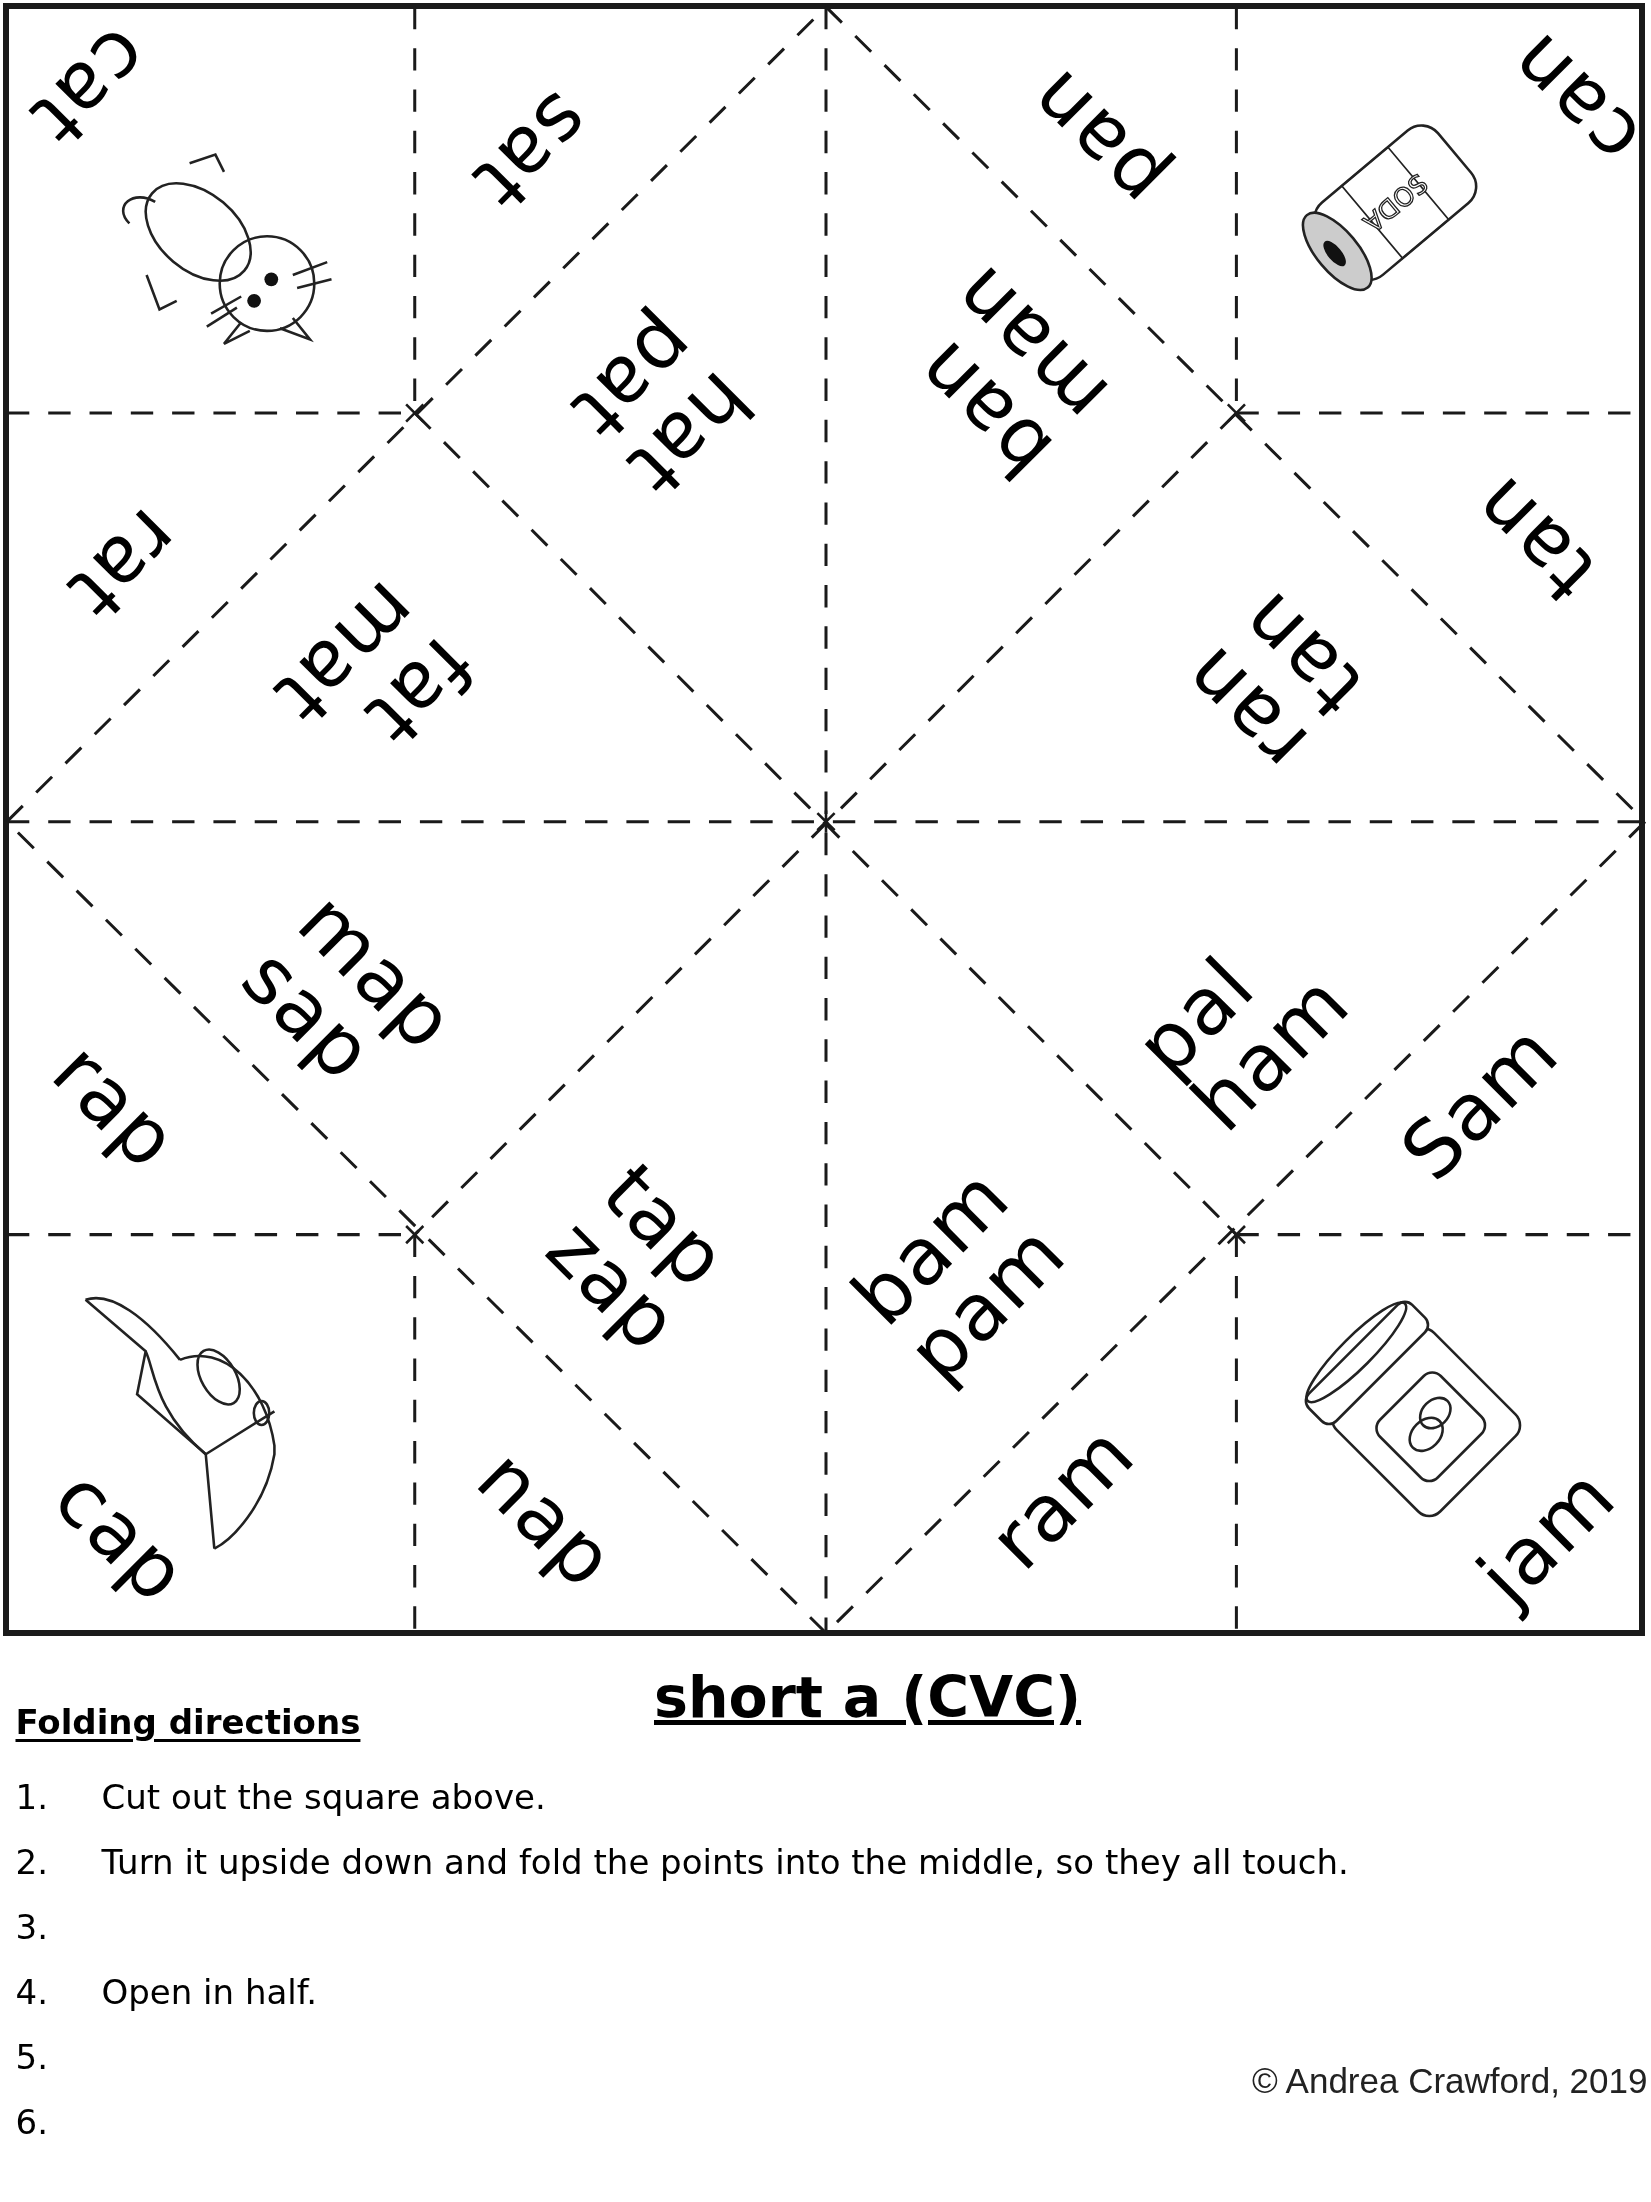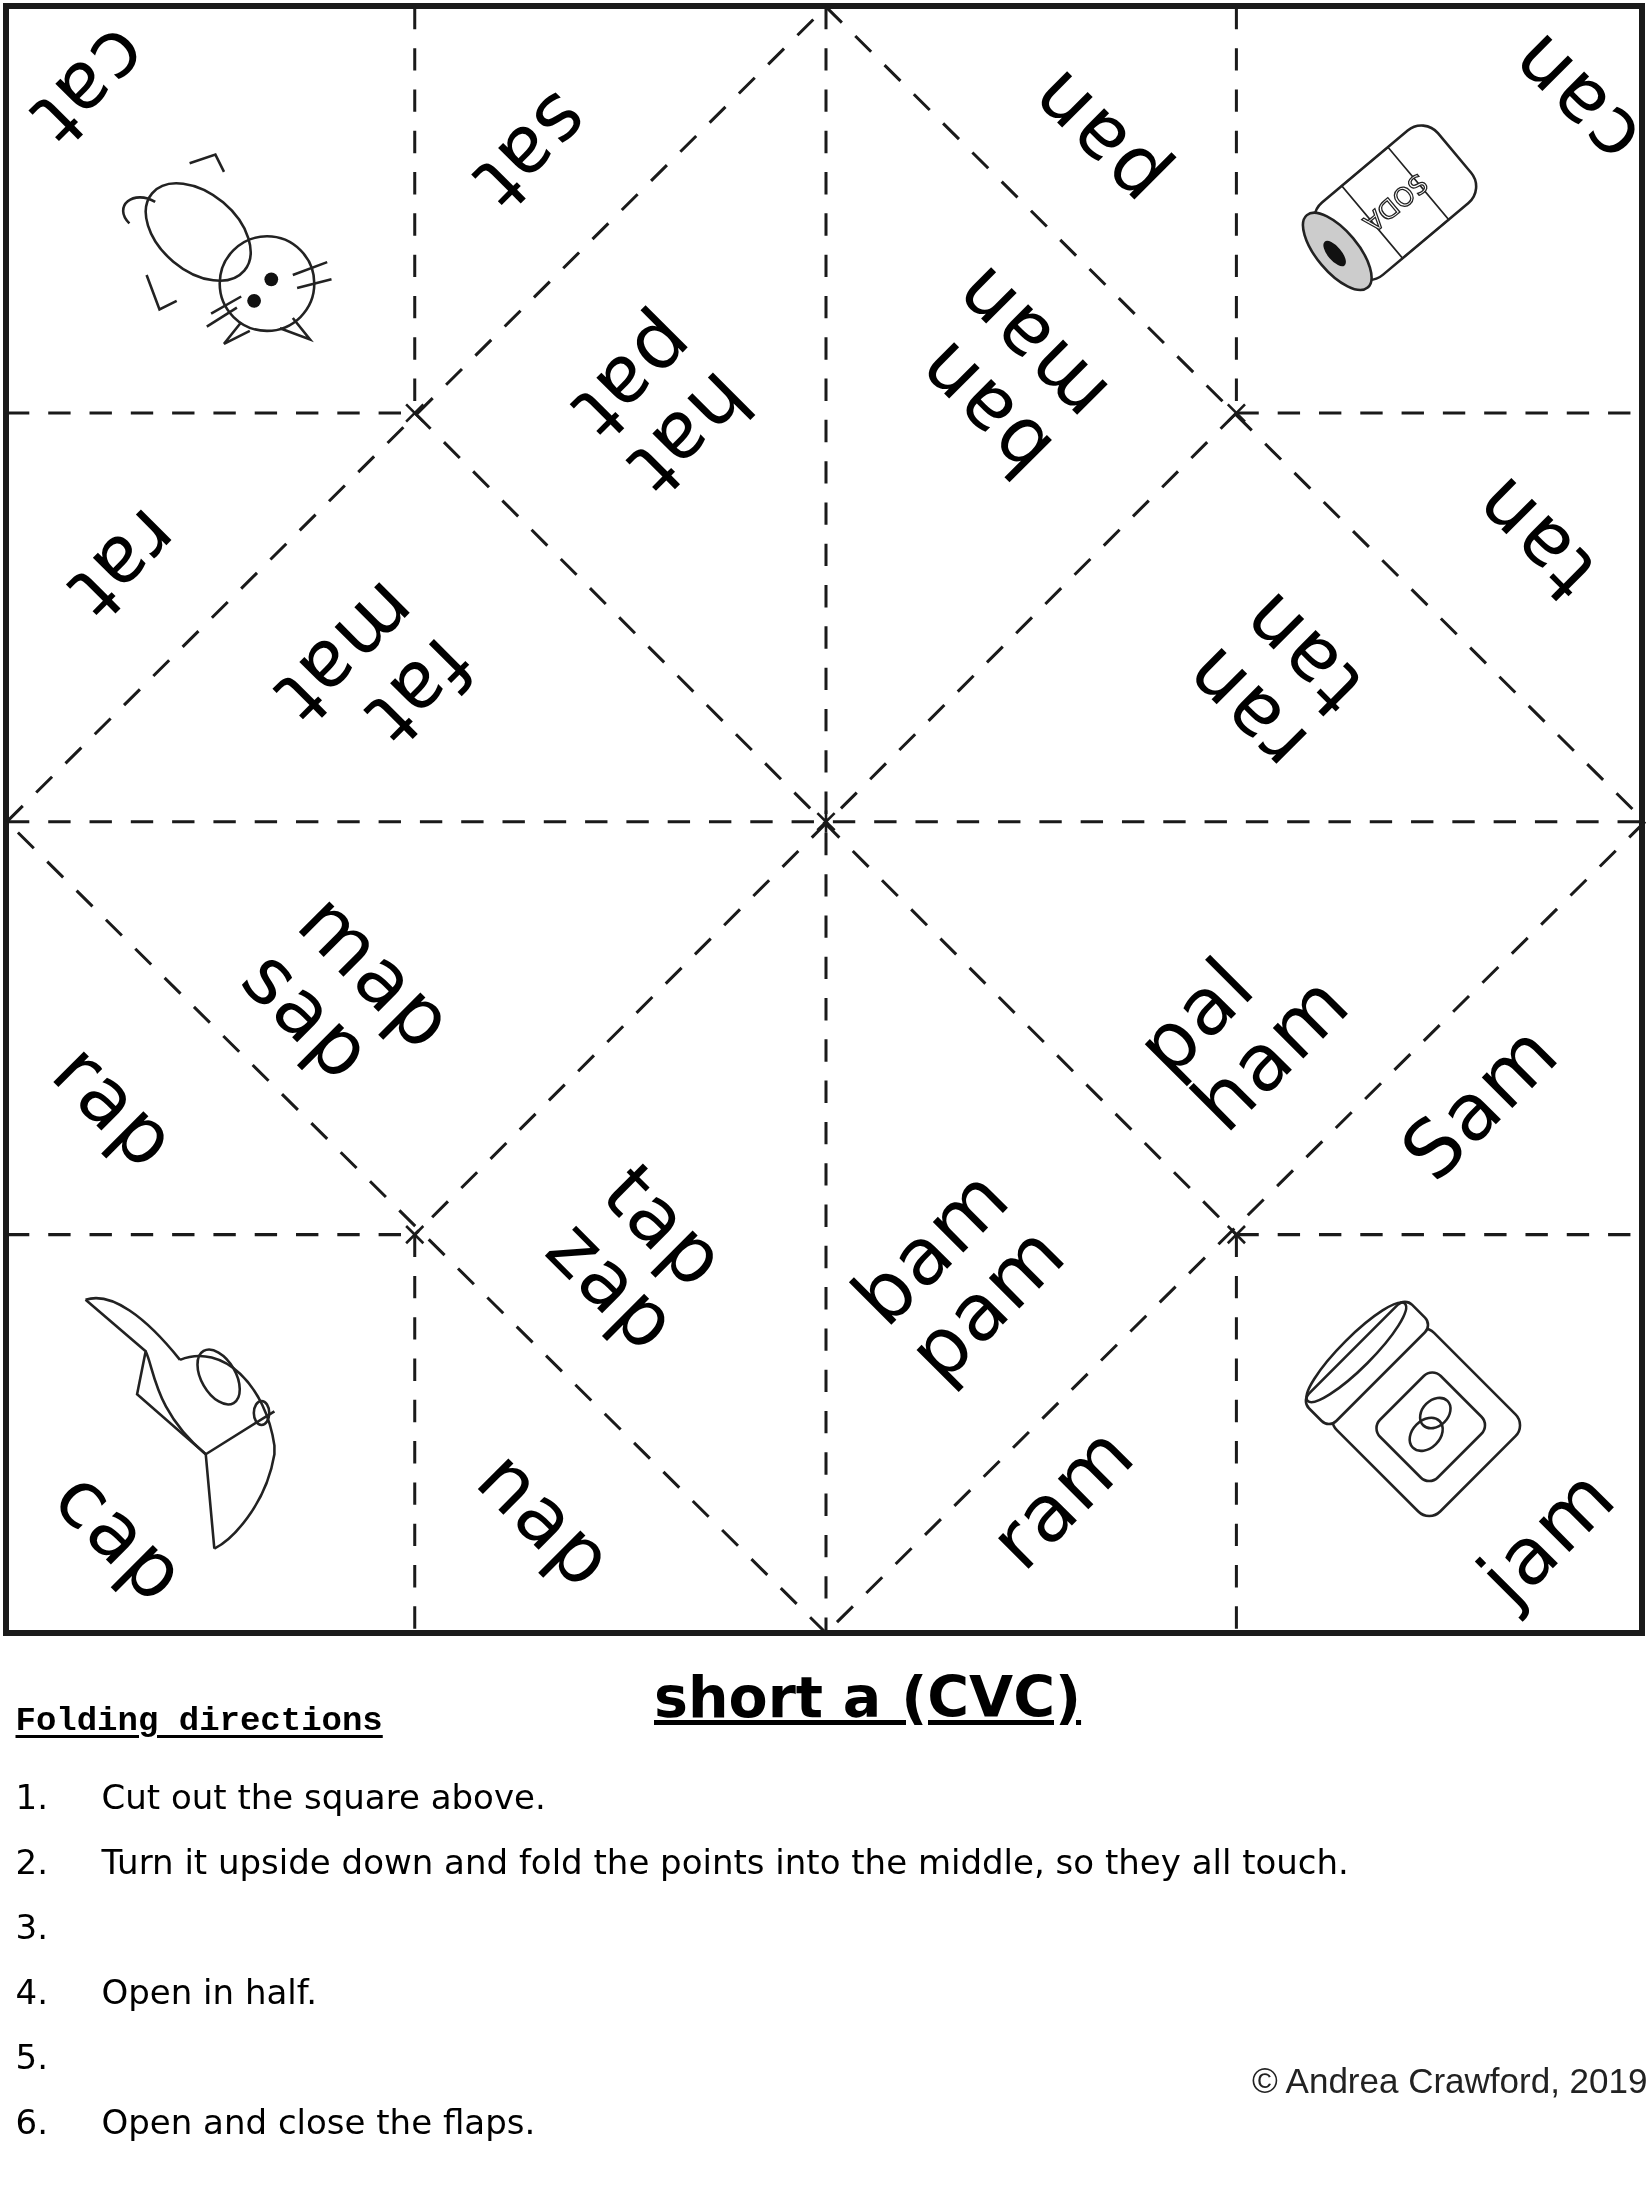--- a/index.html
+++ b/index.html
@@ -5,21 +5,21 @@
   html, body { margin:0; padding:0; background:#ffffff; }
   body { width:1652px; height:2203px; position:relative; overflow:hidden; font-family:"DejaVu Sans", sans-serif; color:#000; }
   .sheet { position:absolute; left:0; top:0; width:1652px; height:2203px; }
   .square { position:absolute; left:3.4px; top:3.4px; width:1642px; height:1633px; border:6px solid #1a1a1a; box-sizing:border-box; }
   svg.folds { position:absolute; left:0; top:0; width:1652px; height:1639px; }
   .word { position:absolute; font-size:79px; line-height:1; white-space:nowrap; transform-origin:center center; font-family:"DejaVu Sans", sans-serif; font-weight:400; letter-spacing:1.7px; }
   .word-stack { position:absolute; display:flex; flex-direction:column; align-items:flex-start; transform-origin:center center; }
   .word-stack span { font-size:79px; line-height:1.0; white-space:nowrap; letter-spacing:1.7px; }
   .pic { position:absolute; }
   .title { position:absolute; left:654px; top:1664px; font-size:57px; font-weight:bold; font-family:"DejaVu Sans", sans-serif;text-decoration:underline; }
-  .dir-heading { position:absolute; left:15.5px; top:1702px; font-size:34px; font-weight:bold; text-decoration:underline; text-underline-offset:5.2px;font-family:Liberation Mono, monospace; }
+  .dir-heading { position:absolute; left:15.5px; top:1702px; font-size:34px; font-weight:bold; text-decoration:underline; text-underline-offset:5.2px; }
   .steps { position:absolute; left:15.5px; top:1764px; margin:0; padding:0; list-style:none; }
   .steps li { display:flex; font-size:34px; height:65px; align-items:center; }
   .steps .num { width:86px; display:inline-block; }
   .copyright { position:absolute; left:1252px; top:2061px; font-size:35px; font-family:"Liberation Sans", sans-serif; color:#222; }
 </style>
 </head>
 <body>
 
 <div class="sheet">
 
@@ -166,19 +166,18 @@
       </li>
     <li>
         <span class="num">4.</span>
         <span>Open in half.</span>
       </li>
     <li>
         <span class="num">5.</span>
       </li>
     <li>
         <span class="num">6.</span>
-        <span>Open and close the flaps.</span>
       </li>
   </ol>
   <div class="copyright">© Andrea Crawford, 2019</div>
 
 </div>
 
 
 </body></html>

